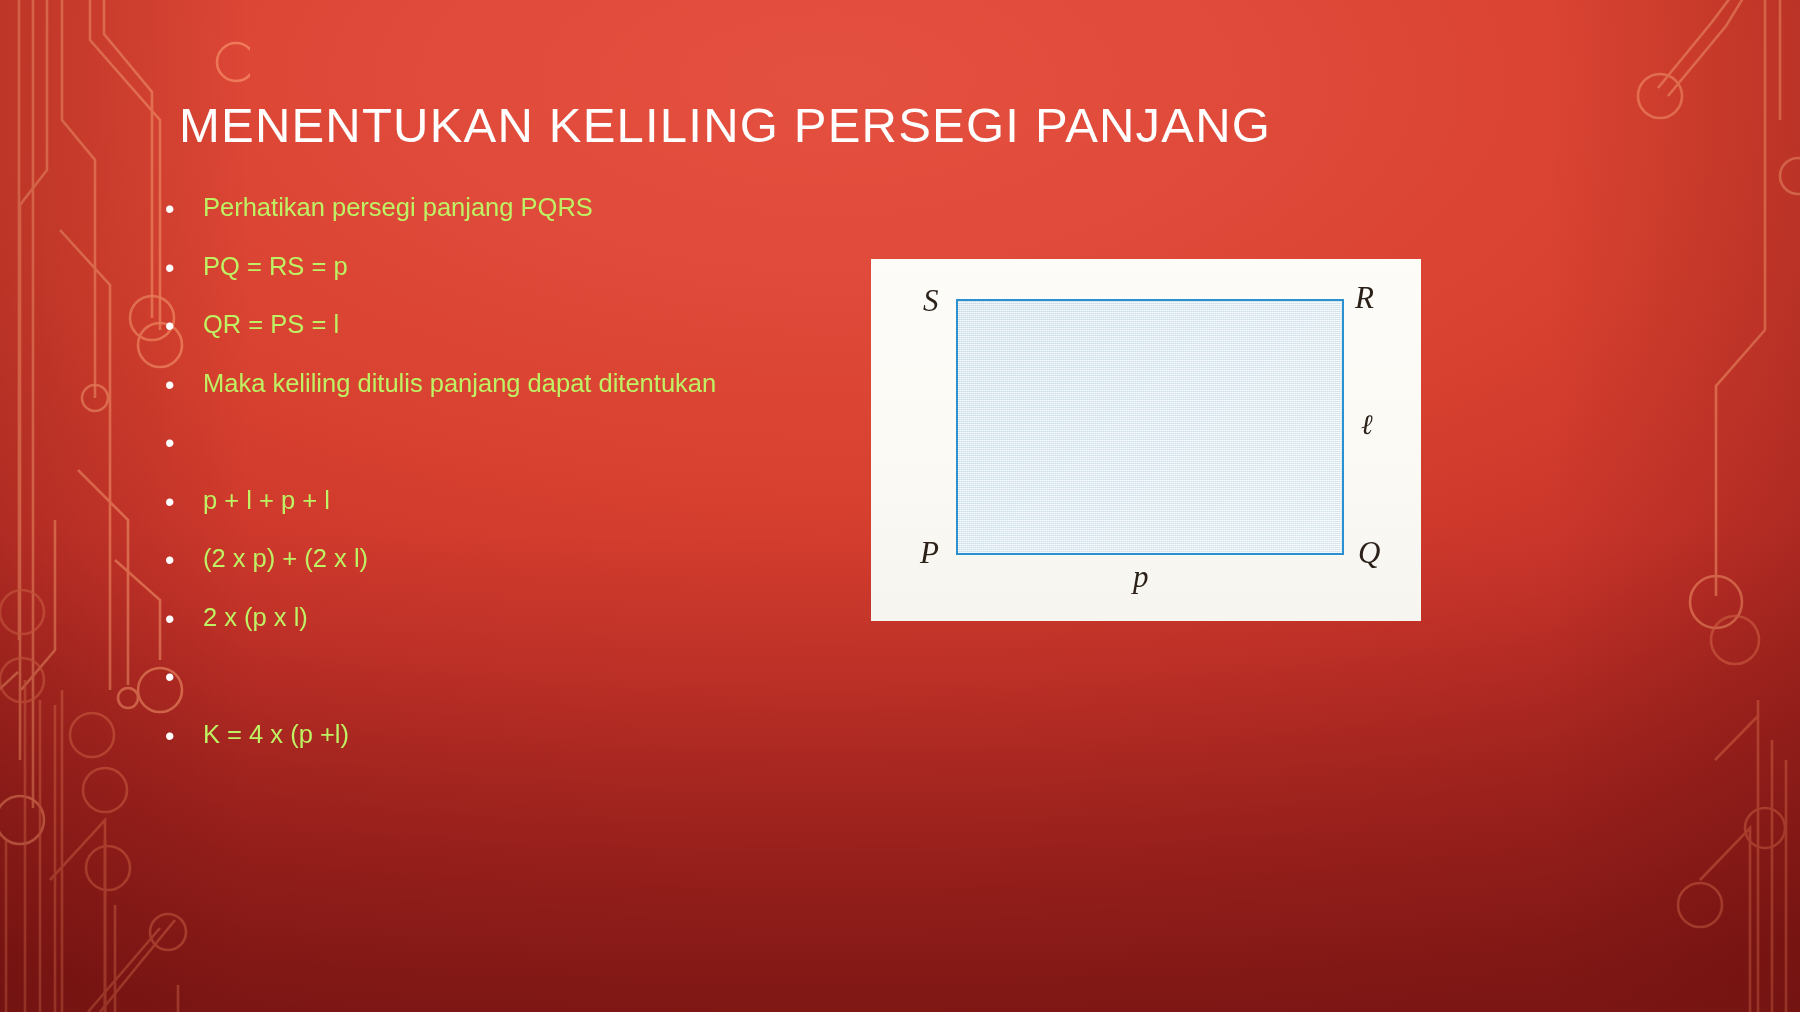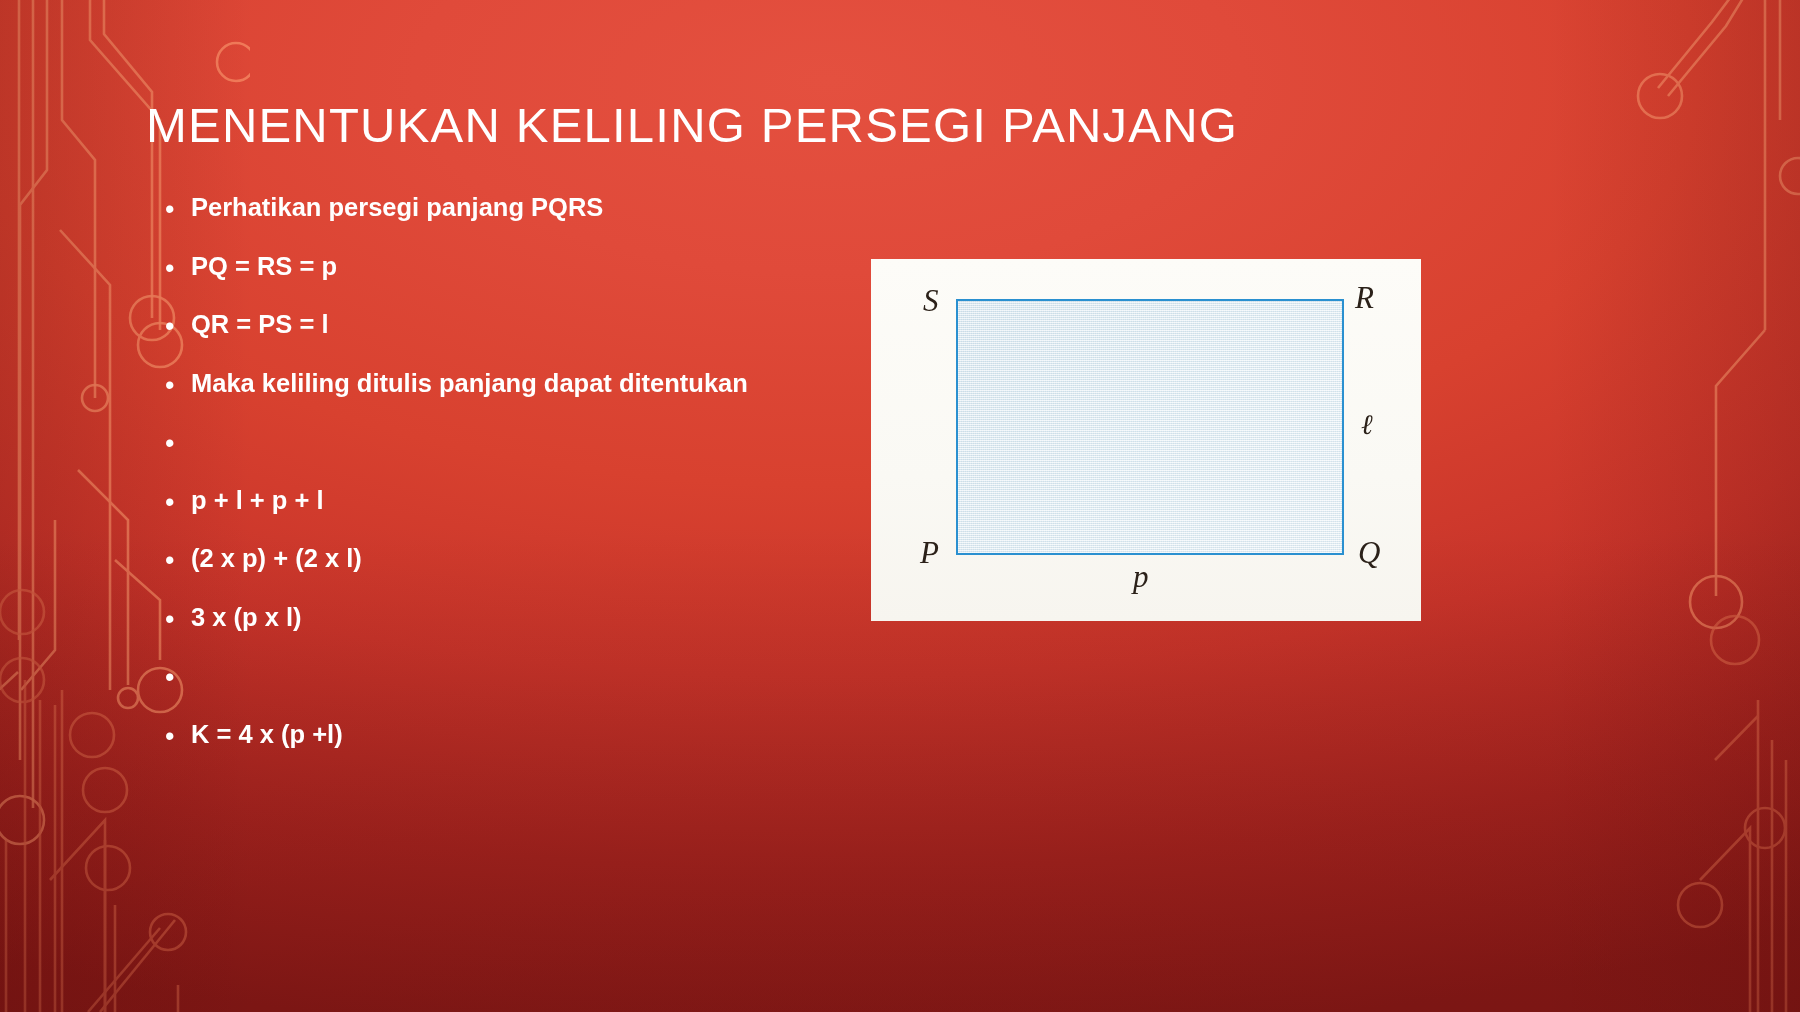--- a/index.html
+++ b/index.html
@@ -40,31 +40,32 @@
     top: 0;
     height: 1012px;
     pointer-events: none;
   }
   .circuit.left  { left: 0;  width: 250px; }
   .circuit.right { right: 0; width: 250px; }
 
   
   #title {
     position: absolute;
-    left: 146px;
+    left: 158px;
     top: 96px;
     width: 1260px;
     color: #ffffff;
     font-size: 49px;
     line-height: 58px;
     letter-spacing: 1.2px;
     font-weight: 300;
     text-transform: uppercase;
     font-stretch: condensed;
     white-space: nowrap;
+    padding-left: 21px;
   }
 
   
   #bullets {
     position: absolute;
     left: 165px;
     top: 190px;
     width: 880px;
   }
   .bullet-row {
@@ -75,25 +76,26 @@
   .bullet-dot {
     width: 26px;
     flex: 0 0 26px;
     color: #ffffff;
     font-size: 27px;
     line-height: 34px;
     text-align: left;
     padding-top: 2px;
   }
   .bullet-text {
-    color: #ffffff;
+    color: #bef264;
     font-size: 25.5px;
     line-height: 34px;
     white-space: nowrap;
-    font-weight: 700;
+    font-weight: 400;
+    margin-left: 12px;
   }
 
   
   #figure {
     position: absolute;
     left: 871px;
     top: 259px;
     width: 550px;
     height: 362px;
     background: #fbfaf6;
@@ -254,21 +256,21 @@
       <span class="bullet-text">p + l + p + l</span>
     </div>
 
     <div class="bullet-row">
       <span class="bullet-dot">•</span>
       <span class="bullet-text">(2 x p) + (2 x l)</span>
     </div>
 
     <div class="bullet-row">
       <span class="bullet-dot">•</span>
-      <span class="bullet-text">3 x (p x l)</span>
+      <span class="bullet-text">2 x (p x l)</span>
     </div>
 
     <div class="bullet-row">
       <span class="bullet-dot">•</span>
     </div>
 
     <div class="bullet-row">
       <span class="bullet-dot">•</span>
       <span class="bullet-text">K = 4 x (p +l)</span>
     </div>

